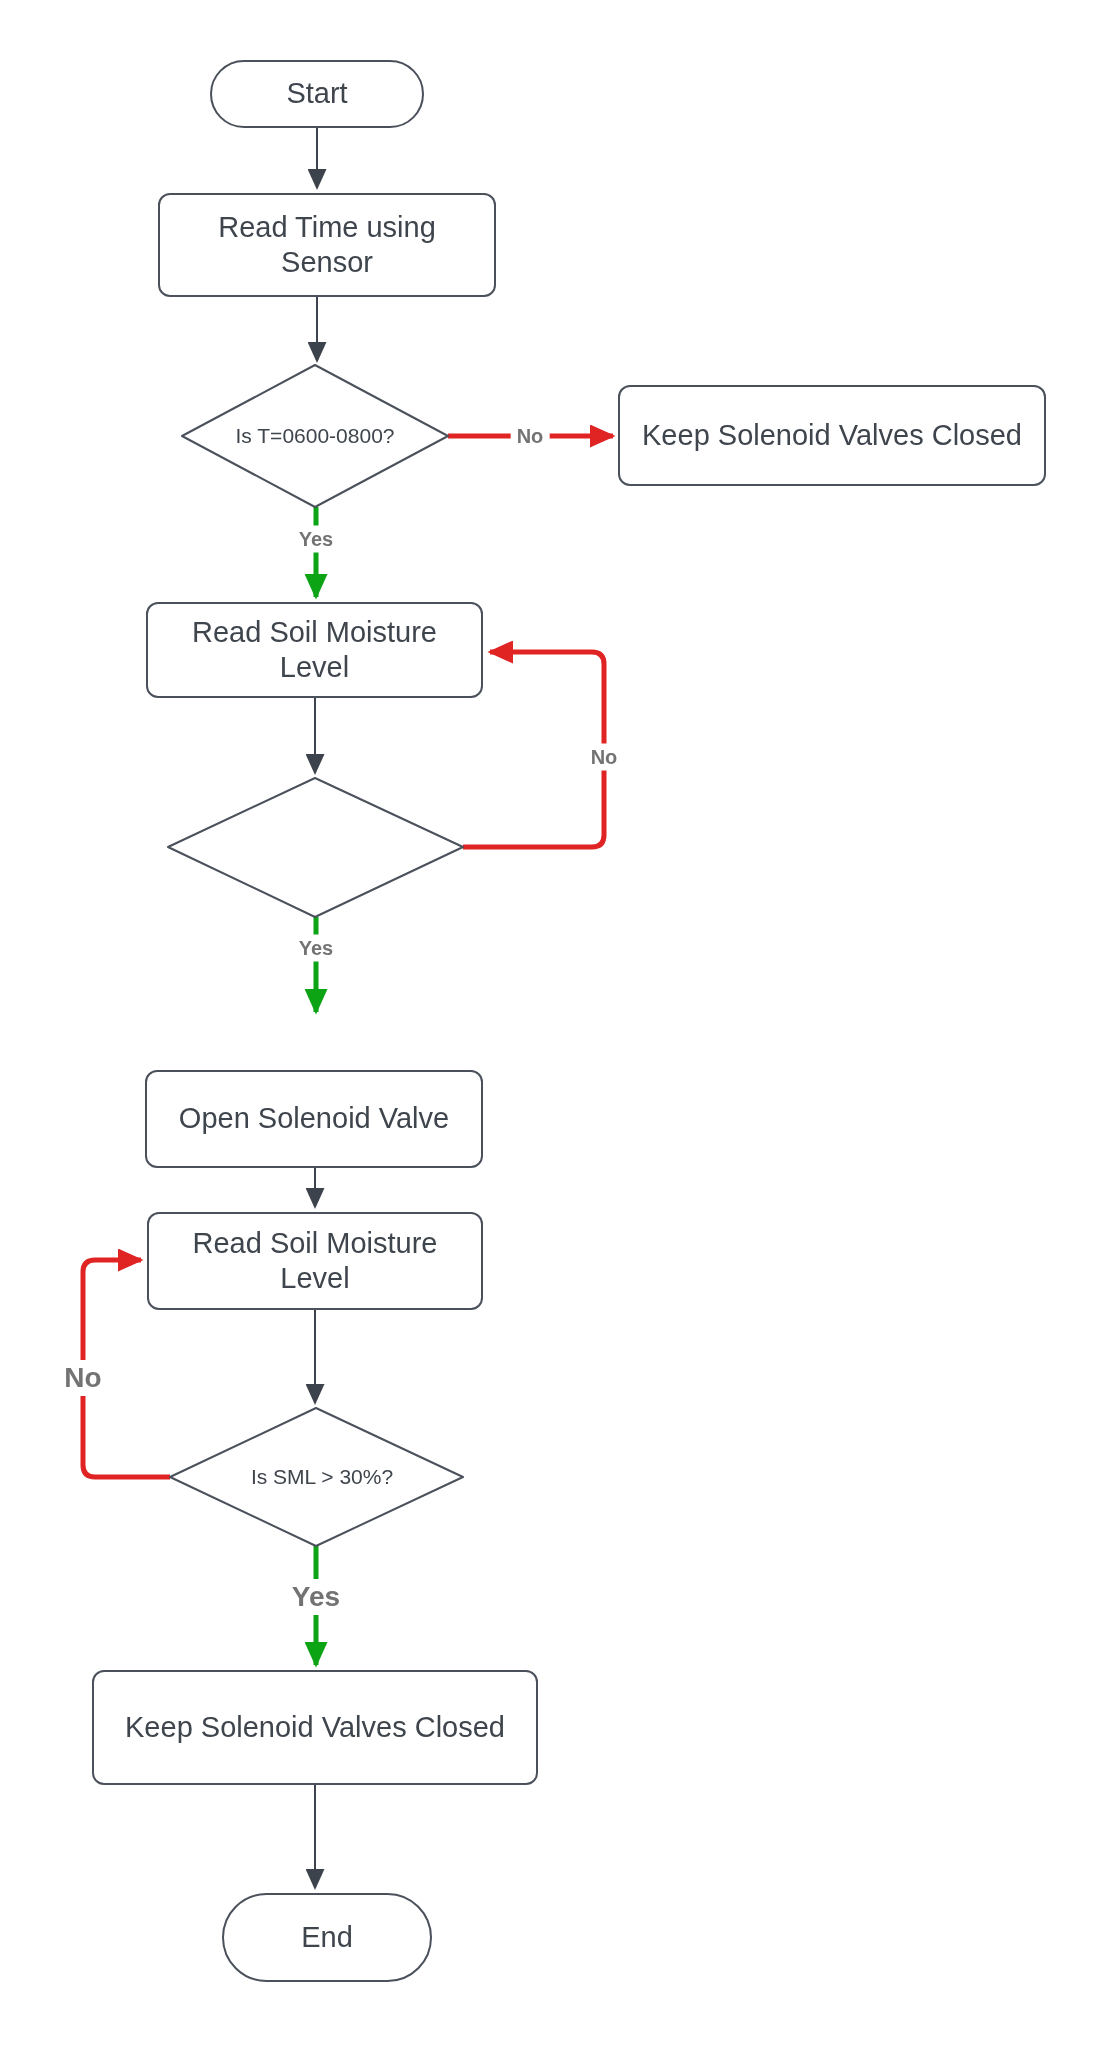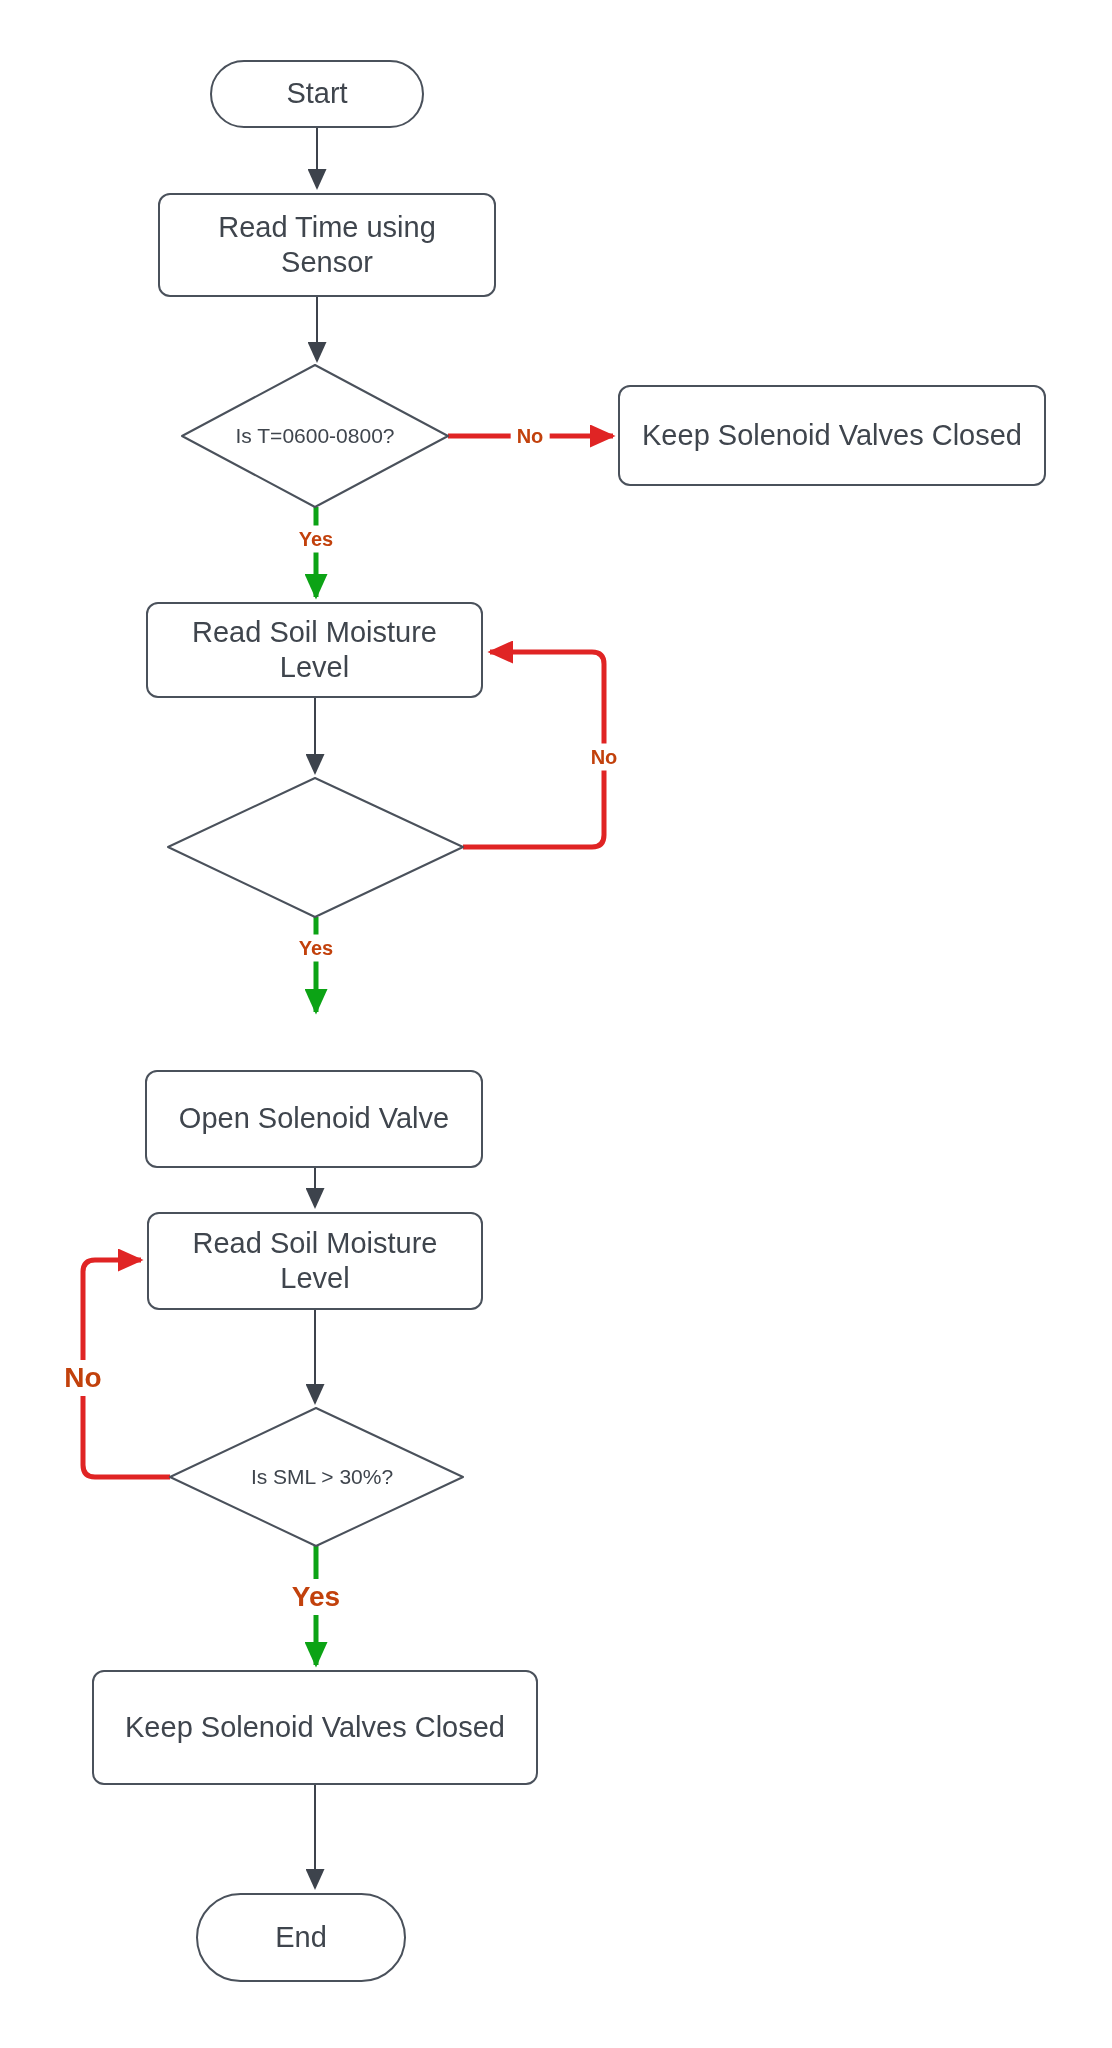--- a/index.html
+++ b/index.html
@@ -44,36 +44,36 @@
     color: #3f454d;
     font-size: 21px;
     line-height: 1.22;
   }
 
   .elabel {
     position: absolute;
     transform: translate(-50%, -50%);
     background: #ffffff;
     font-weight: bold;
-    color: #c2410c;
+    color: #737373;
     font-size: 20px;
     padding: 2px 6px;
     white-space: nowrap;
   }
   .elabel.big { font-size: 28px; padding: 2px 8px; }
 
   
   #n-start            { left: 210px; top: 60px;   width: 214px; height: 68px;  }
   #n-read-time        { left: 146px; top: 193px;  width: 338px; height: 104px; margin-left: 12px; }
   #n-keep-closed-r    { left: 618px; top: 385px;  width: 428px; height: 101px; }
   #n-read-sml-1       { left: 146px; top: 602px;  width: 337px; height: 96px;  }
   #n-open-valve       { left: 145px; top: 1070px; width: 338px; height: 98px;  }
   #n-read-sml-2       { left: 147px; top: 1212px; width: 336px; height: 98px;  }
   #n-keep-closed-b    { left: 92px;  top: 1670px; width: 446px; height: 115px; }
-  #n-end              { left: 196px; top: 1893px; width: 210px; height: 89px;  }
+  #n-end              { left: 222px; top: 1893px; width: 210px; height: 89px;  }
 
   #t-time-check       { left: 215px; top: 396px;  width: 200px; height: 80px;  }
   #t-sml-low-check    { left: 185px; top: 822px;  width: 260px; height: 50px;  }
   #t-sml-high-check   { left: 192px; top: 1452px; width: 260px; height: 50px;  }
 
   #l-no-1  { left: 530px; top: 436px; }
   #l-yes-1 { left: 316px; top: 539px; }
   #l-no-2  { left: 604px; top: 757px; }
   #l-yes-2 { left: 316px; top: 948px; }
   #l-no-3  { left: 83px;  top: 1378px; }

